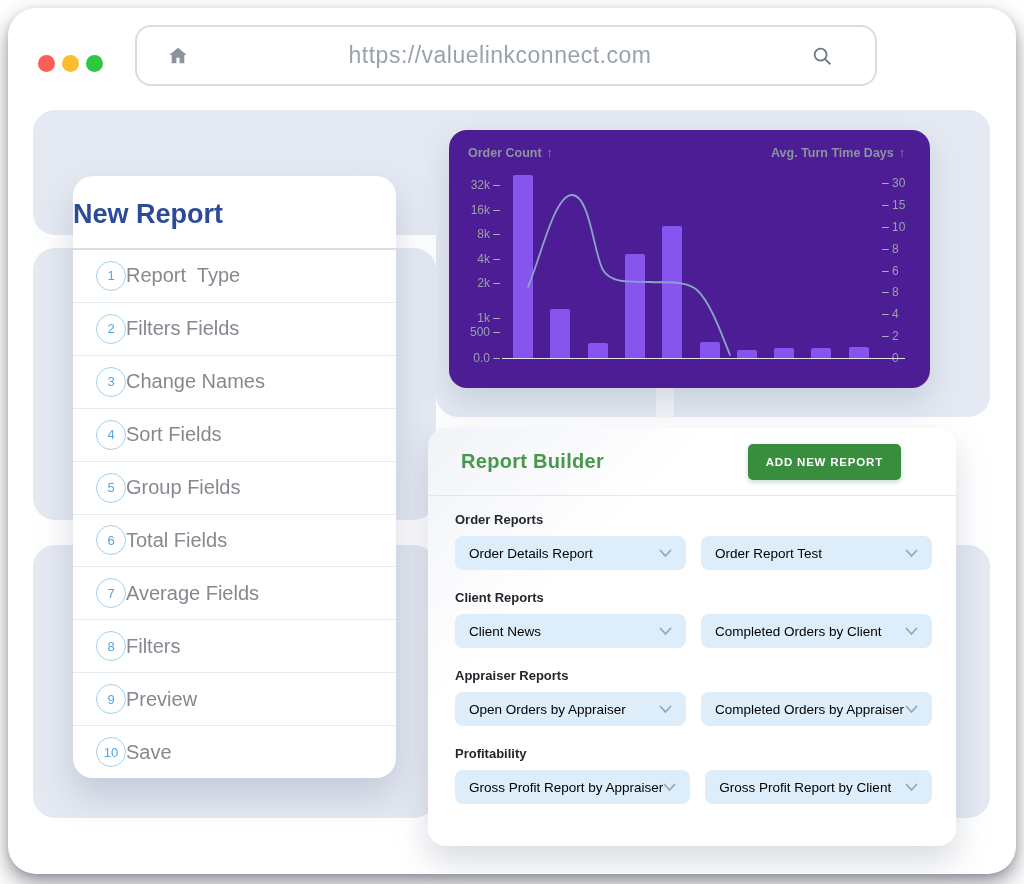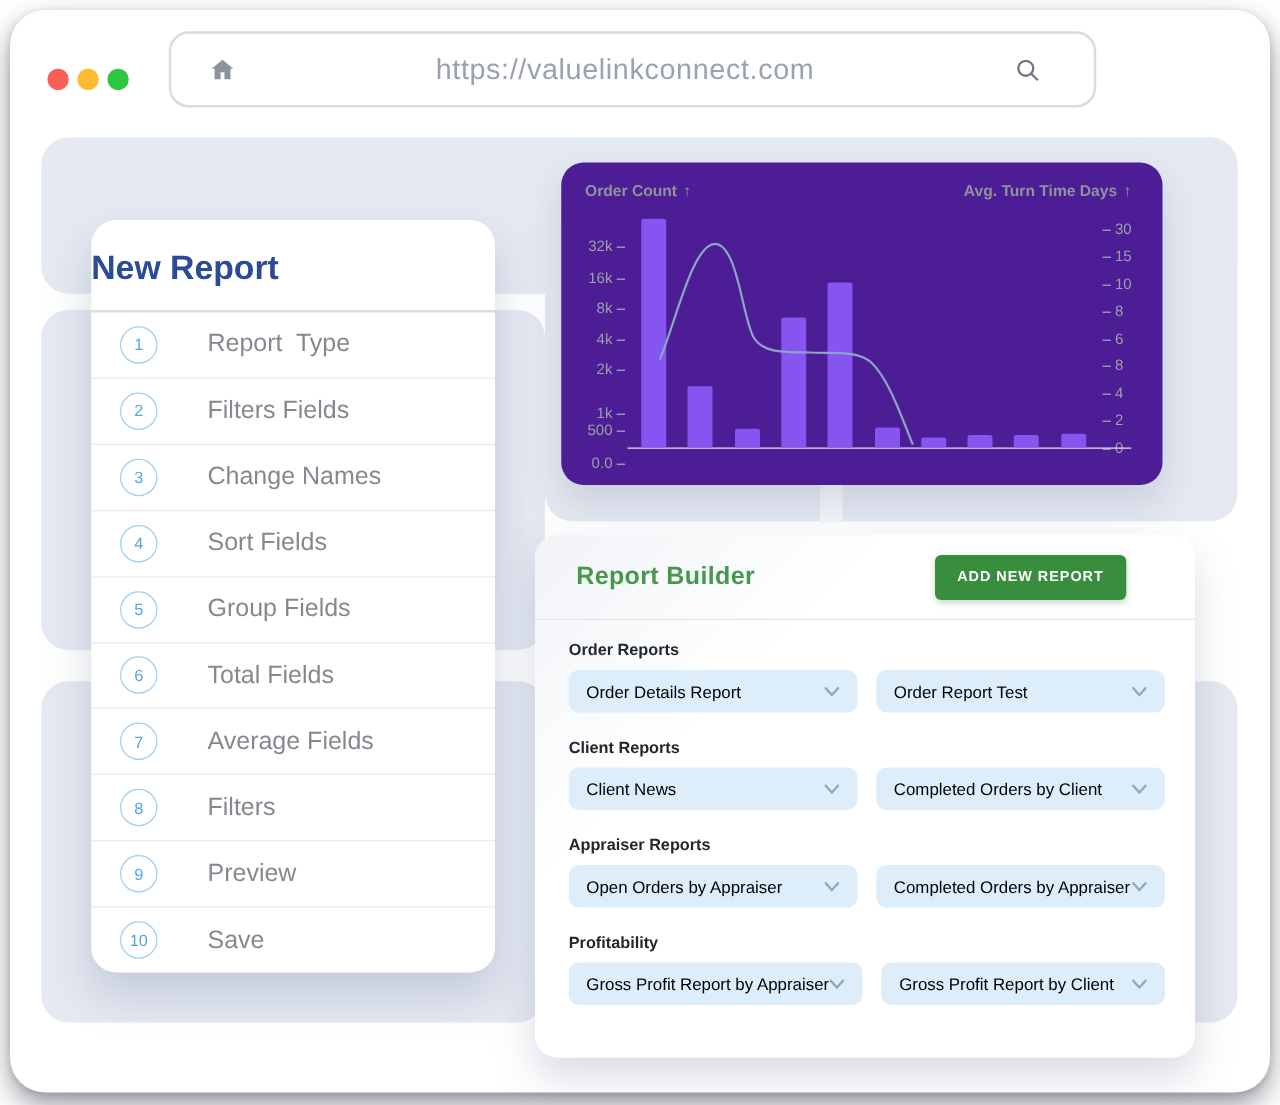--- a/index.html
+++ b/index.html
@@ -41,21 +41,21 @@
 
   
   .chart-card{
     left:441px;top:122px;width:481px;height:258px;background:#4c1d95;border-radius:18px;
     box-shadow:0 14px 30px rgba(120,130,155,.25);
   }
   .chart-titles{left:19px;top:16px;right:25px;display:flex;justify-content:space-between;
     font-size:12.5px;font-weight:bold;color:#8d949e;}
   .chart-titles .arrow{margin-left:5px;}
   .tick{position:absolute;font-size:12px;color:#9aa1ab;white-space:nowrap;}
-  .lticks{left:0;top:0;width:51px;height:240px;margin-top:12px;}
+  .lticks{left:0;top:0;width:51px;height:240px;}
   .lticks .tick{right:0;}
   .lticks .tick::after{content:" \2013";color:#b9bfc8;}
   .rticks{left:433px;top:0;width:46px;height:258px;}
   .rticks .tick::before{content:"\2013  ";color:#b9bfc8;}
   .baseline{left:53px;top:228px;width:403px;height:1px;background:#dfe3e9;}
   .bars{left:61px;top:0;width:395px;height:228px;}
   .bar{position:absolute;bottom:0;width:20px;background:#8655f0;border-radius:2px 2px 0 0;}
   .line-svg{left:61px;top:0;}
 
   
@@ -68,21 +68,21 @@
     border-bottom:2px solid #d9dce1;box-sizing:border-box;
   }
   .steps{flex:1;display:flex;flex-direction:column;}
   .step-row{flex:1;display:flex;align-items:center;border-bottom:1px solid #e9ebef;cursor:pointer;}
   .step-row:last-child{border-bottom:none;}
   .step-num{
     margin-left:23px;width:30px;height:30px;border:1.5px solid #9fd0f0;border-radius:50%;
     display:flex;align-items:center;justify-content:center;font-size:13px;color:#53a7e0;flex:0 0 auto;
     box-sizing:border-box;
   }
-  .step-label{margin-left:40px;font-size:20px;color:#85898f;white-space:pre;}
+  .step-label{font-size:20px;color:#85898f;white-space:pre;}
 
   
   .rb-card{
     left:420px;top:420px;width:528px;height:418px;border-radius:18px;
     background:linear-gradient(135deg,#f1f3f7 0%,#ffffff 30%);
     box-shadow:0 16px 32px rgba(120,130,155,.28);
   }
   .rb-header{height:68px;display:flex;align-items:center;justify-content:space-between;
     padding:0 55px 0 33px;border-bottom:1px solid #e4e6e9;box-sizing:border-box;}
   .rb-title{font-size:20px;font-weight:bold;color:#47984b;letter-spacing:.3px;}

